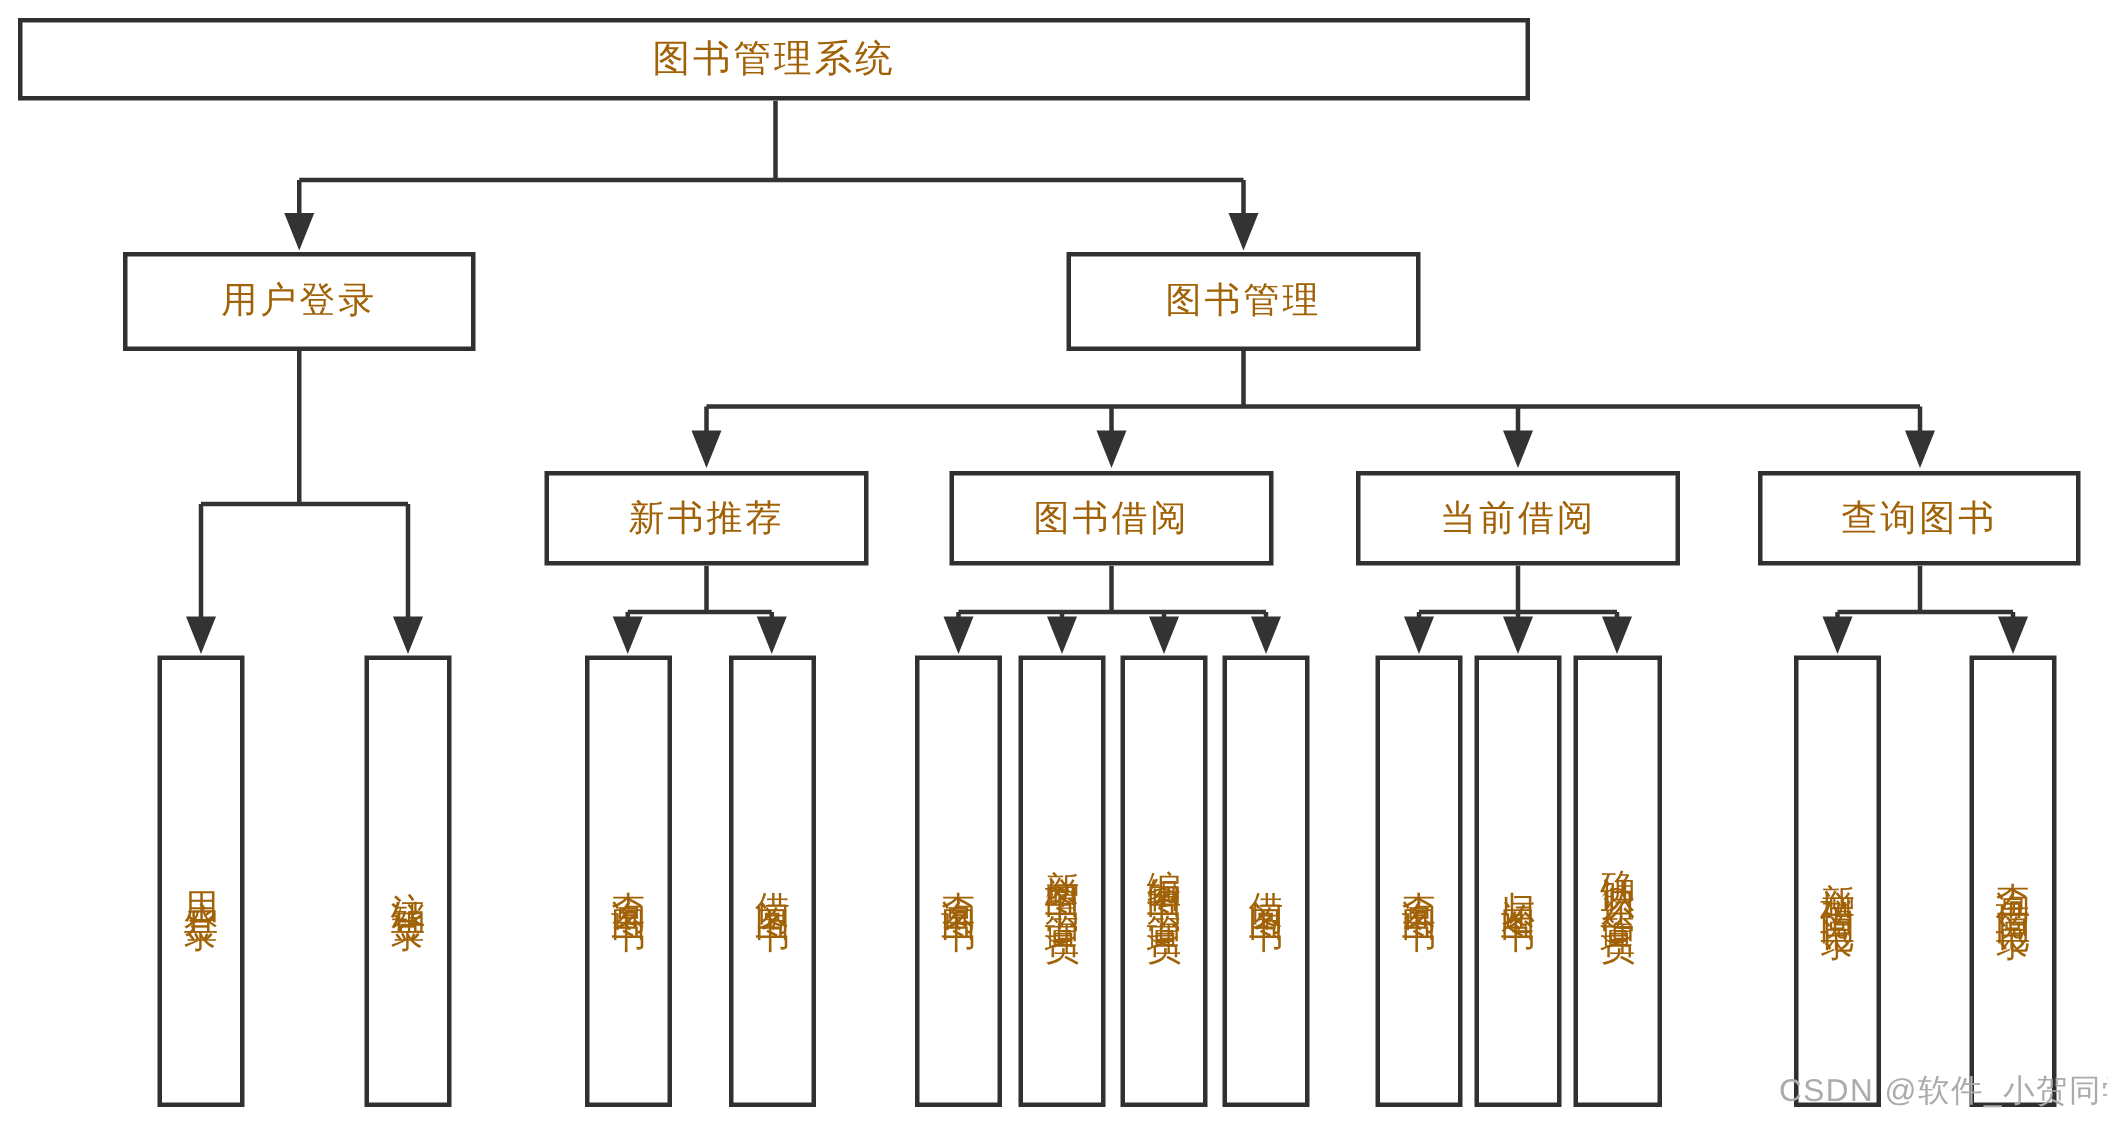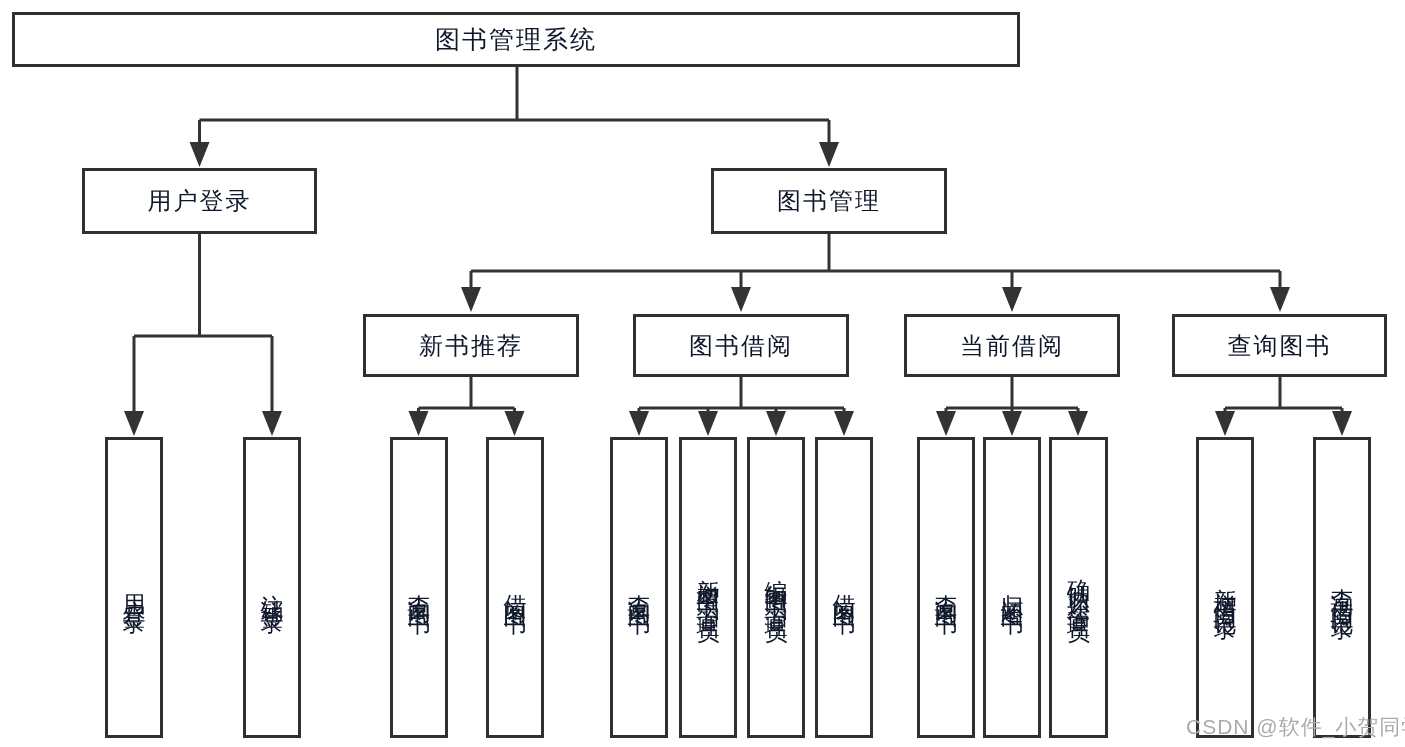--- a/index.html
+++ b/index.html
@@ -20,21 +20,21 @@
     left: 0;
     top: 0;
     width: 1405px;
     height: 747px;
   }
   .node {
     position: absolute;
     box-sizing: border-box;
     background: #ffffff;
     border: 3px solid #303030;
-    color: #0f172a;
+    color: #a16207;
     display: flex;
     align-items: center;
     justify-content: center;
   }
   .hbox {
     font-size: 24px;
     letter-spacing: 2px;
     line-height: 1;
   }
   .hbox.title {

